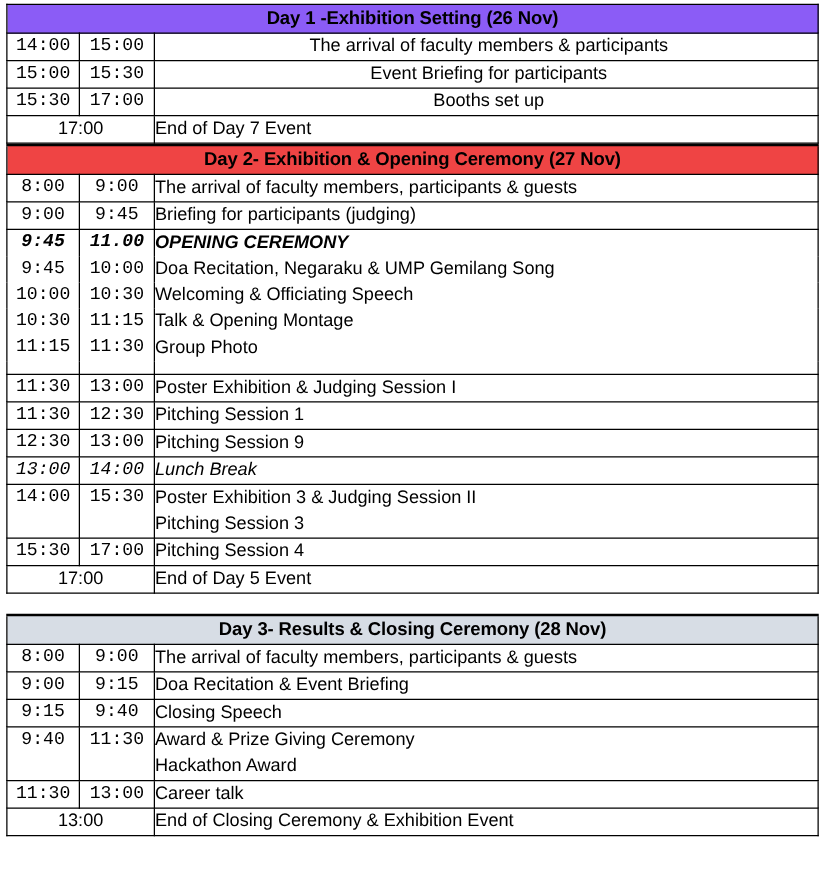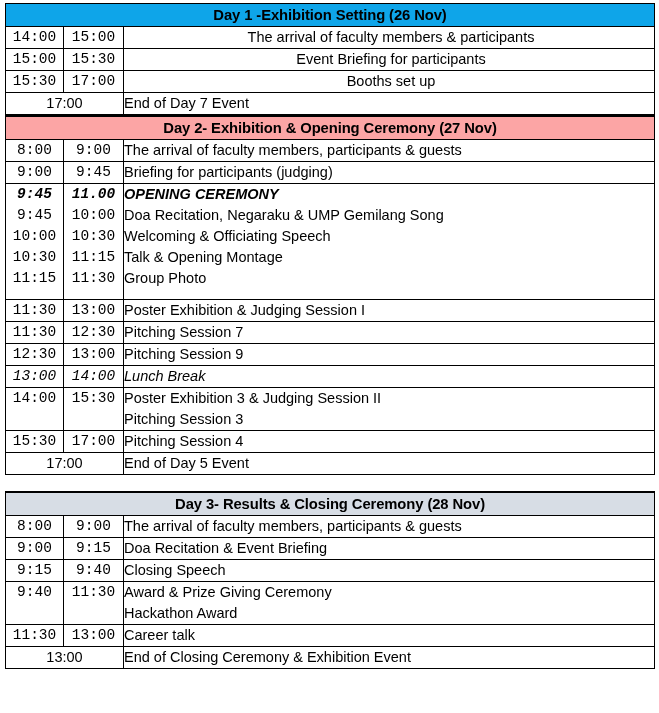--- a/index.html
+++ b/index.html
@@ -130,21 +130,21 @@
 <div class="page">
   <div id="tables-root">
       <table class="sched day1">
         <colgroup>
           <col class="c-start">
           <col class="c-end">
           <col class="c-desc">
         </colgroup>
         <tbody>
           <tr class="section-head">
-            <td colspan="3" style="background: #0ea5e9;">Day 1 -Exhibition Setting (26 Nov)</td>
+            <td colspan="3" style="background: #8b5cf6;">Day 1 -Exhibition Setting (26 Nov)</td>
           </tr>
           <tr>
             <td class="time">14:00</td>
             <td class="time">15:00</td>
             <td class="desc center">The arrival of faculty members &amp; participants</td>
           </tr>
           <tr>
             <td class="time">15:00</td>
             <td class="time">15:30</td>
             <td class="desc center">Event Briefing for participants</td>
@@ -161,21 +161,21 @@
         </tbody>
       </table>
       <table class="sched day2">
         <colgroup>
           <col class="c-start">
           <col class="c-end">
           <col class="c-desc">
         </colgroup>
         <tbody>
           <tr class="section-head">
-            <td colspan="3" style="background: #fca5a5;">Day 2- Exhibition &amp; Opening Ceremony (27 Nov)</td>
+            <td colspan="3" style="background: #ef4444;">Day 2- Exhibition &amp; Opening Ceremony (27 Nov)</td>
           </tr>
           <tr>
             <td class="time">8:00</td>
             <td class="time">9:00</td>
             <td class="desc">The arrival of faculty members, participants &amp; guests</td>
           </tr>
           <tr>
             <td class="time">9:00</td>
             <td class="time">9:45</td>
             <td class="desc">Briefing for participants (judging)</td>
@@ -211,21 +211,21 @@
             <td class="desc"></td>
           </tr>
           <tr>
             <td class="time">11:30</td>
             <td class="time">13:00</td>
             <td class="desc">Poster Exhibition &amp; Judging Session I</td>
           </tr>
           <tr>
             <td class="time">11:30</td>
             <td class="time">12:30</td>
-            <td class="desc">Pitching Session 7</td>
+            <td class="desc">Pitching Session 1</td>
           </tr>
           <tr>
             <td class="time">12:30</td>
             <td class="time">13:00</td>
             <td class="desc">Pitching Session 9</td>
           </tr>
           <tr class="em-italic">
             <td class="time">13:00</td>
             <td class="time">14:00</td>
             <td class="desc">Lunch Break</td>

